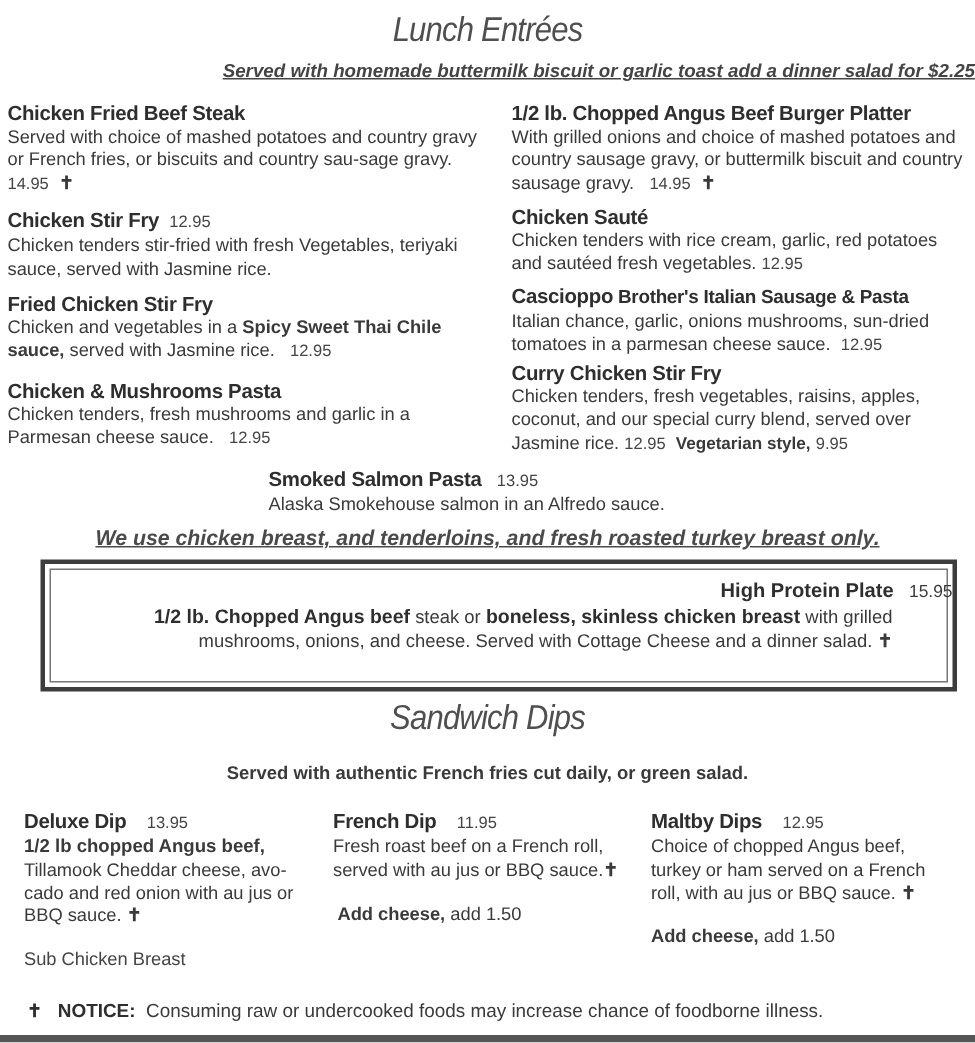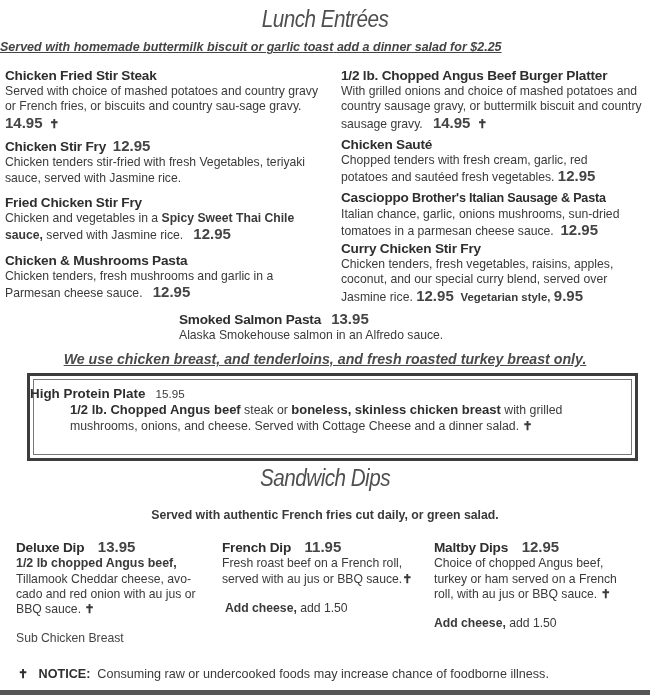--- a/index.html
+++ b/index.html
@@ -6,64 +6,64 @@
   html, body { width: 650px; height: 695px; background: #ffffff; overflow: hidden; }
   body { position: relative; font-family: "Liberation Sans", sans-serif; color: #333333; }
 
   .abs { position: absolute; }
   .title {
     left: 0; width: 650px; text-align: center;
     font-size: 23px; font-style: italic; color: #4f4f4f;
     letter-spacing: -0.6px; transform: scaleX(0.9); transform-origin: center;
   }
   .subhead {
-    left: 0; width: 650px; text-align: left;
+    left: 0; width: 650px; text-align: right;
     font-size: 12.5px; font-weight: bold; font-style: italic; color: #444;
     text-decoration: underline;
   }
   .subhead .plain { font-weight: bold; }
   .item { position: absolute; font-size: 12.2px; line-height: 15.3px; color: #3a3a3a; }
   .item .name { font-weight: bold; font-size: 13.6px; color: #2e2e2e; line-height: 17px; letter-spacing: -0.2px; }
-  .item .price { font-size: 15px; font-weight: bold; color: #444; }
+  .item .price { font-size: 11px; font-weight: normal; color: #444; }
   .item b { color: #3a3a3a; }
   .cross { font-weight: bold; font-size: 12px; }
   .note-italic {
     left: 0; width: 650px; text-align: center;
     font-size: 14.2px; font-weight: bold; font-style: italic; color: #4a4a4a;
     text-decoration: underline;
   }
   .box {
     left: 27px; top: 373px; width: 611px; height: 88px;
     border: 3px solid #3d3d3d;
   }
   .box-inner {
     position: absolute; left: 3px; top: 3px; right: 3px; bottom: 3px;
     border: 1px solid #777;
   }
-  .box-content { position: absolute; left: 0; right: 0; top: 10px; text-align: left; font-size: 12.3px; line-height: 16px; color: #3a3a3a; }
+  .box-content { position: absolute; left: 0; right: 0; top: 10px; text-align: right; font-size: 12.3px; line-height: 16px; color: #3a3a3a; }
   .box-content .name { font-weight: bold; font-size: 13.4px; color: #2e2e2e; }
   .box-content .price { font-size: 11.6px; }
   .box-content b { font-size: 13px; color: #2e2e2e; }
   .sub2 {
     left: 0; width: 650px; text-align: center;
     font-size: 12.3px; font-weight: bold; color: #3a3a3a; 
   }
   .footer { left: 18px; top: 667px; font-size: 12.6px; color: #3a3a3a; }
   .footer b { color: #2e2e2e; }
   .bottom-rule { left: 0; top: 690px; width: 650px; height: 5px; background: #555; }
   .muted { color: #444; }
 </style>
 </head>
 <body>
 
 <div class="abs title" style="top:6px;">Lunch Entrées</div>
 <div class="abs subhead" style="top:40px;"><span>Served with homemade buttermilk biscuit or garlic toast</span><span class="plain"> add a dinner salad for $2.25</span></div>
 
 <div class="item" style="left:5px; top:67px; width:318px;">
-  <div class="name"><span>Chicken Fried </span><span>Stir Steak</span></div>
+  <div class="name"><span>Chicken Fried </span><span>Beef Steak</span></div>
   <div><span>Served with choice of mashed potatoes and country gravy or French fries, or biscuits and country sau-sage gravy.</span>&nbsp;&nbsp; <span class="price">14.95</span>&nbsp; <span class="cross">✝</span></div>
 </div>
 
 <div class="item" style="left:5px; top:138px; width:318px;">
   <div><span class="name">Chicken Stir Fry</span>&nbsp; <span class="price">12.95</span></div>
   <div>Chicken tenders stir-fried with fresh Vegetables, teriyaki sauce, served with Jasmine rice.</div>
 </div>
 
 <div class="item" style="left:5px; top:194px; width:295px;">
   <div class="name">Fried Chicken Stir Fry</div>
@@ -75,21 +75,21 @@
   <div><span>Chicken tenders, fresh mushrooms and garlic in a Parmesan cheese sauce.</span>&nbsp;&nbsp; <span class="price">12.95</span></div>
 </div>
 
 <div class="item" style="left:341px; top:67px; width:305px;">
   <div class="name">1/2 lb. Chopped Angus Beef Burger Platter</div>
   <div><span>With grilled onions and choice of mashed potatoes and country sausage gravy, or buttermilk biscuit and country sausage gravy.</span>&nbsp;&nbsp; <span class="price">14.95</span>&nbsp; <span class="cross">✝</span></div>
 </div>
 
 <div class="item" style="left:341px; top:136px; width:290px;">
   <div class="name">Chicken Sauté</div>
-  <div><span>Chopped tenders with fresh cream, garlic, red potatoes and sautéed fresh vegetables.</span> <span class="price">12.95</span></div>
+  <div><span>Chicken tenders with rice cream, garlic, red potatoes and sautéed fresh vegetables.</span> <span class="price">12.95</span></div>
 </div>
 
 <div class="item" style="left:341px; top:189px; width:305px;">
   <div class="name"><span>Cascioppo</span><span style="font-size:12.6px;"> Brother's Italian Sausage &amp; Pasta</span></div>
   <div><span>Italian chance, garlic, onions mushrooms, sun-dried tomatoes in a parmesan cheese sauce.</span>&nbsp; <span class="price">12.95</span></div>
 </div>
 
 <div class="item" style="left:341px; top:240px; width:300px;">
   <div class="name">Curry Chicken Stir Fry</div>
   <div><span>Chicken tenders, fresh vegetables, raisins, apples, coconut, and our special curry blend, served over Jasmine rice.</span> <span class="price">12.95</span>&nbsp; <b style="font-size:11.4px;">Vegetarian style,</b> <span class="price">9.95</span></div>

